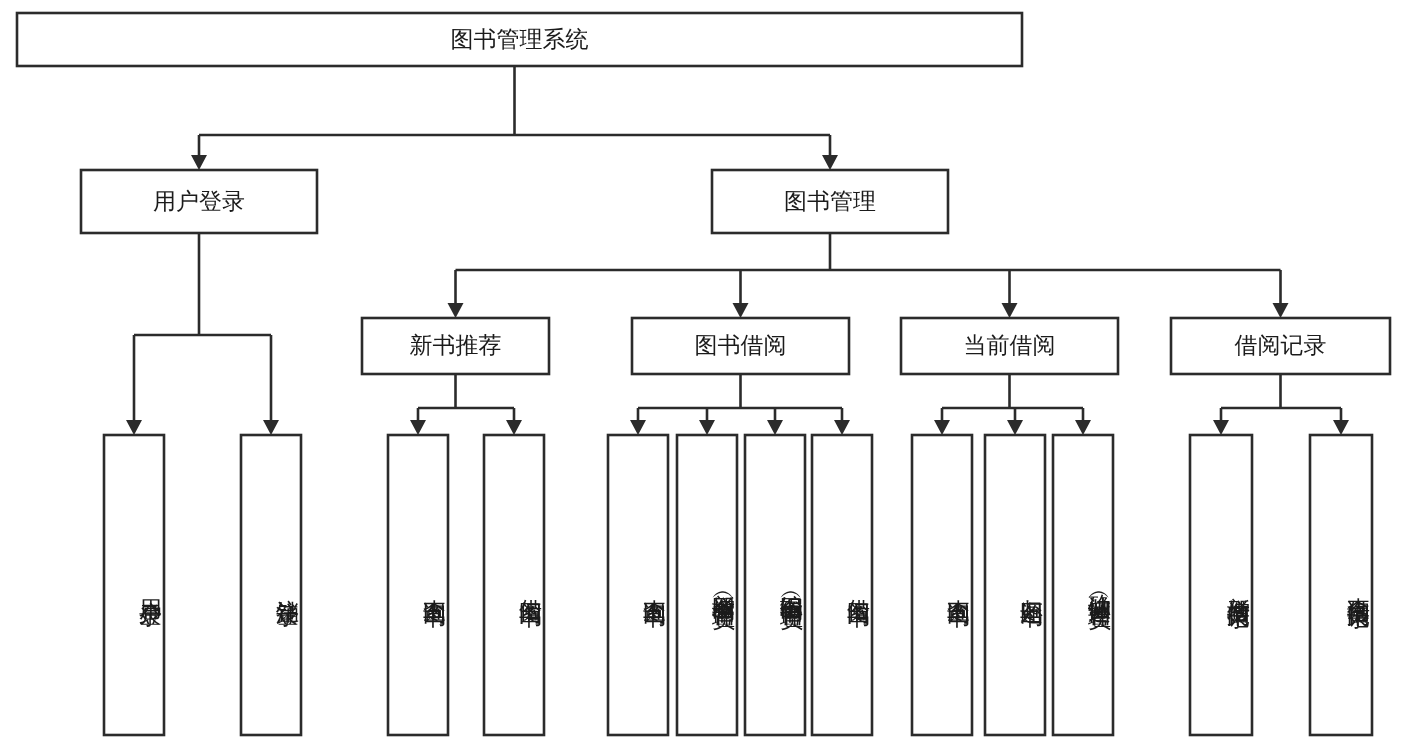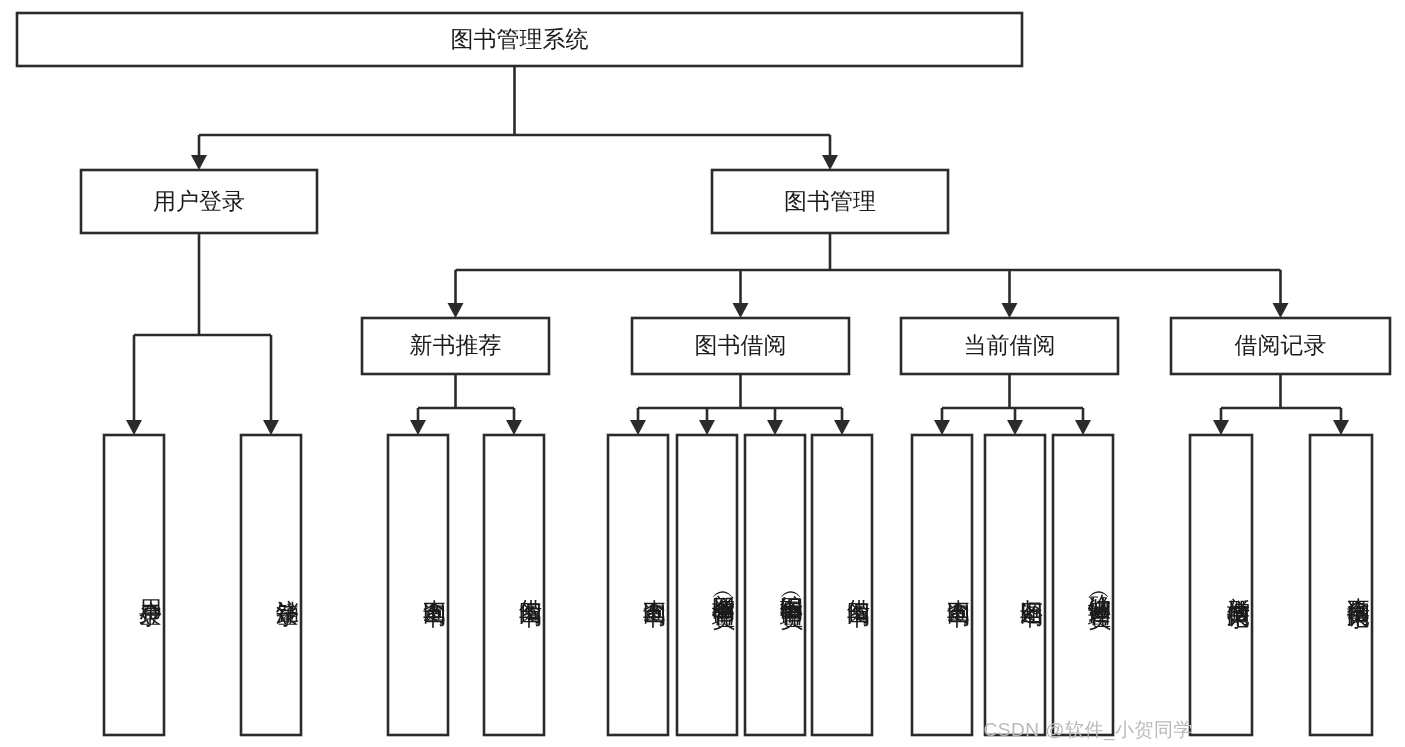--- a/index.html
+++ b/index.html
@@ -194,14 +194,13 @@
       <div class="leaf-label" style="left: 1053px; top: 439px; width: 60px; height: 292px;">
         <span>确认归还（管理员）</span>
       </div>
       <div class="leaf-label" style="left: 1190px; top: 439px; width: 62px; height: 292px;">
         <span>新增借阅记录</span>
       </div>
       <div class="leaf-label" style="left: 1310px; top: 439px; width: 62px; height: 292px;">
         <span>查询借阅记录</span>
       </div>
     </div>
-  <div class="watermark">CSDN @软件_小贺同学</div>
 </div>
 
 </body></html>

